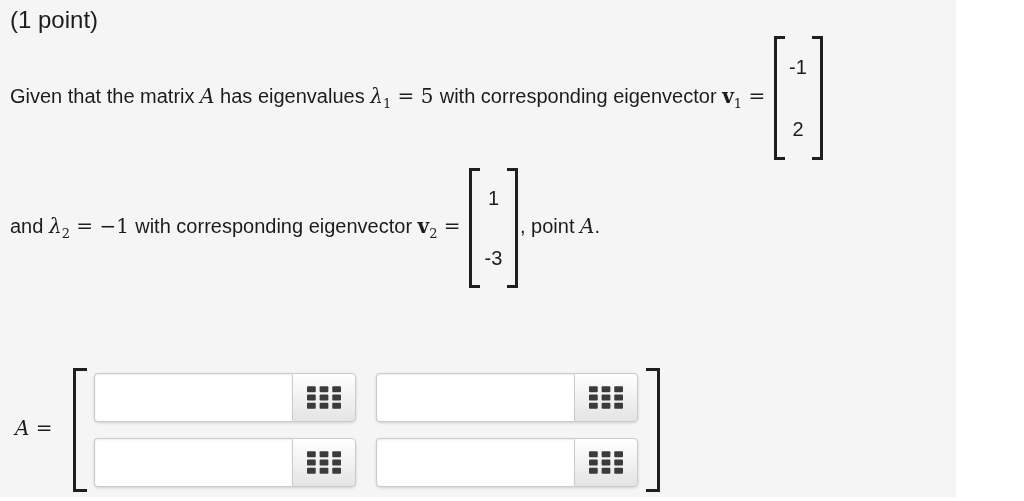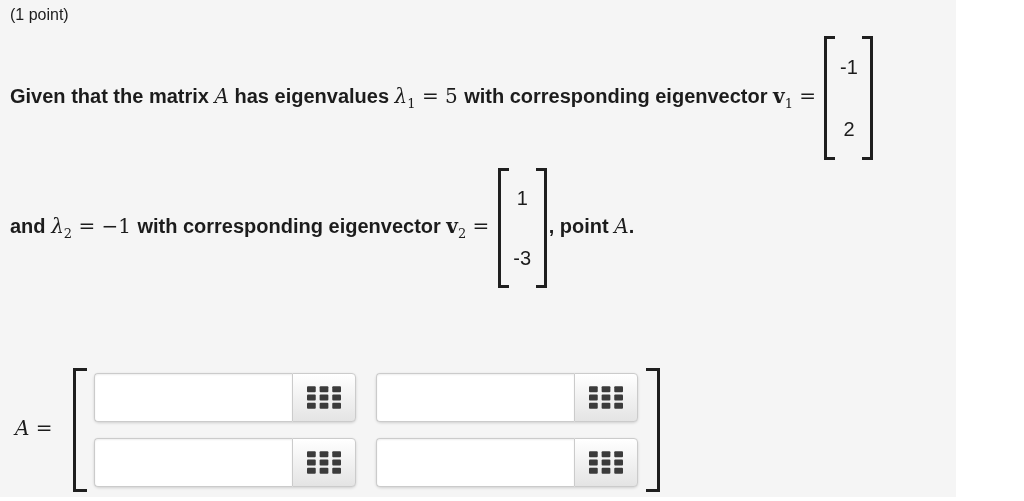--- a/index.html
+++ b/index.html
@@ -11,31 +11,31 @@
     color: #1c1c1c;
   }
   
   .content-bg {
     position: absolute; left: 0; top: 0;
     width: 956px; height: 497px;
     background: #f5f5f5;
   }
   .points-label {
     position: absolute; left: 10px; top: 6px;
-    font-size: 16px;
+    font-size: 24px;
   }
   .math-line {
     position: absolute; left: 10px;
     width: 1010px;
     font-size: 20px;
     white-space: nowrap;
   }
   .line-1 { top: 36px; }
   .line-2 { top: 168px; }
-  .t   { font-family: "Liberation Sans", sans-serif; font-weight: bold; }
+  .t   { font-family: "Liberation Sans", sans-serif; }
   .mi  { font-family: "DejaVu Serif", serif; font-style: italic; }
   .mn  { font-family: "DejaVu Serif", serif; }
   .mbf { font-family: "DejaVu Serif", serif; font-weight: bold; }
   sub.msub {
     font-family: "DejaVu Serif", serif;
     font-size: 13px; line-height: 0;
   }
   
   .vec {
     display: inline-flex;

